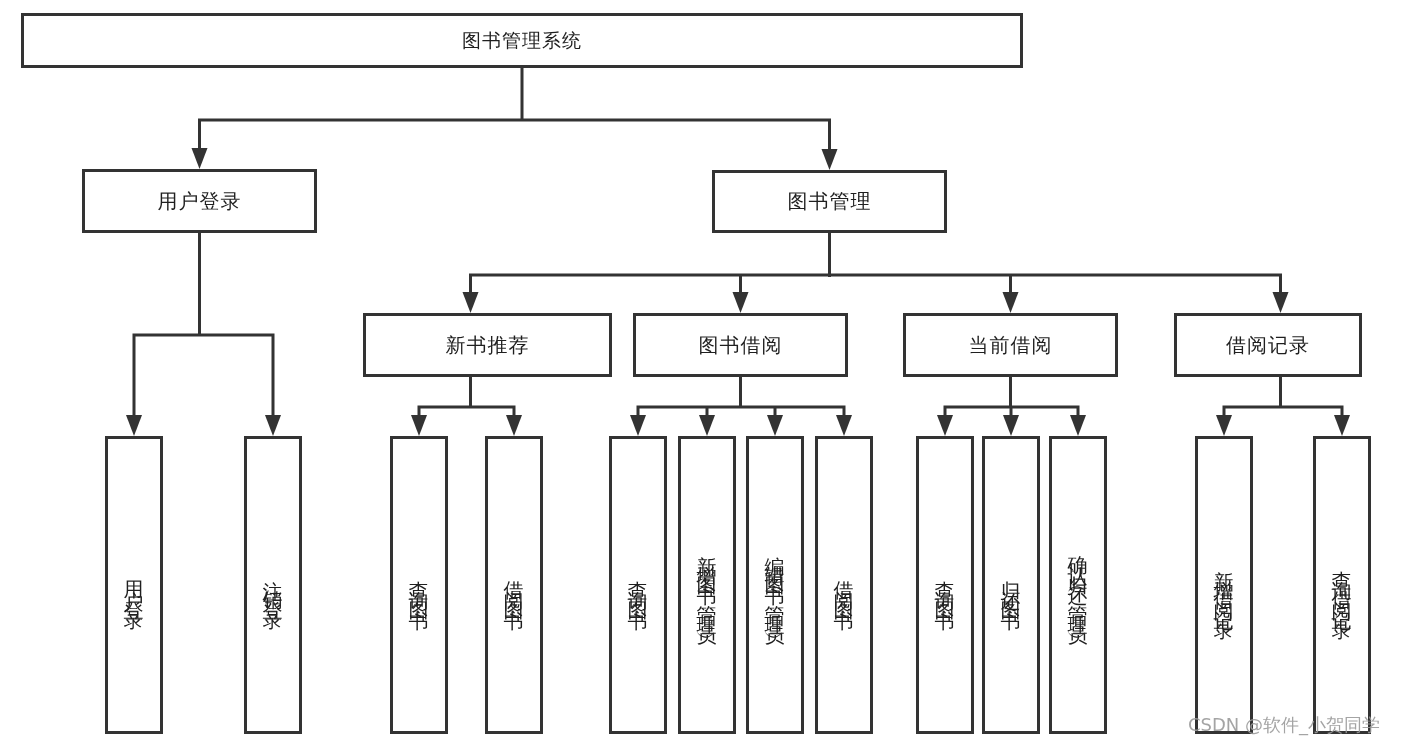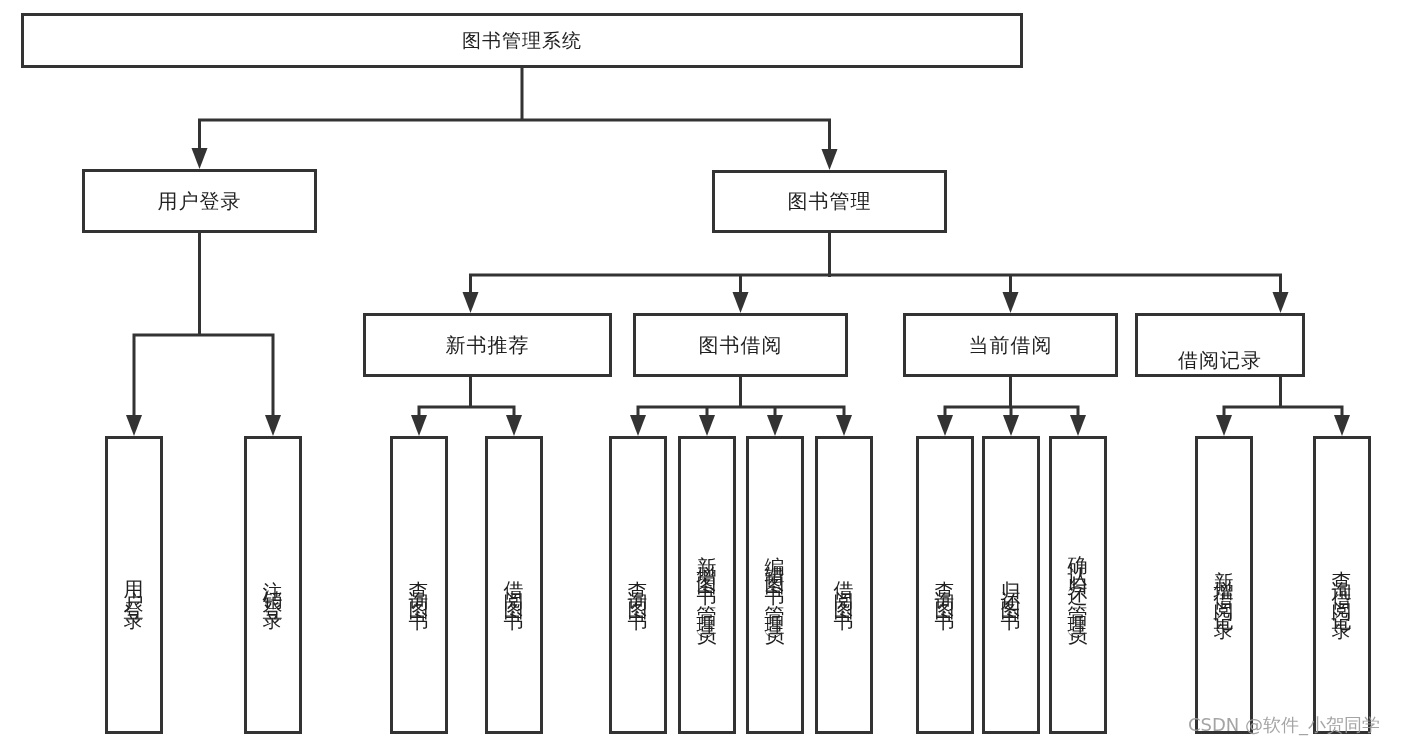--- a/index.html
+++ b/index.html
@@ -84,21 +84,21 @@
 
   <div class="node l3-node" style="left:363px; top:313px; width:249px; height:64px;">
     <span>新书推荐</span>
   </div>
   <div class="node l3-node" style="left:903px; top:313px; width:215px; height:64px;">
     <span>当前借阅</span>
   </div>
   <div class="node l3-node" style="left:633px; top:313px; width:215px; height:64px;">
     <span>图书借阅</span>
   </div>
-  <div class="node l3-node" style="left:1135px; top:313px; width:170px; height:64px;align-items:flex-end;">
+  <div class="node l3-node" style="left:1174px; top:313px; width:188px; height:64px;">
     <span>借阅记录</span>
   </div>
 
   <div class="leaf" style="left:105px;">
     <span>用户登录</span>
   </div>
   <div class="leaf" style="left:244px;">
     <span>注销登录</span>
   </div>
 

